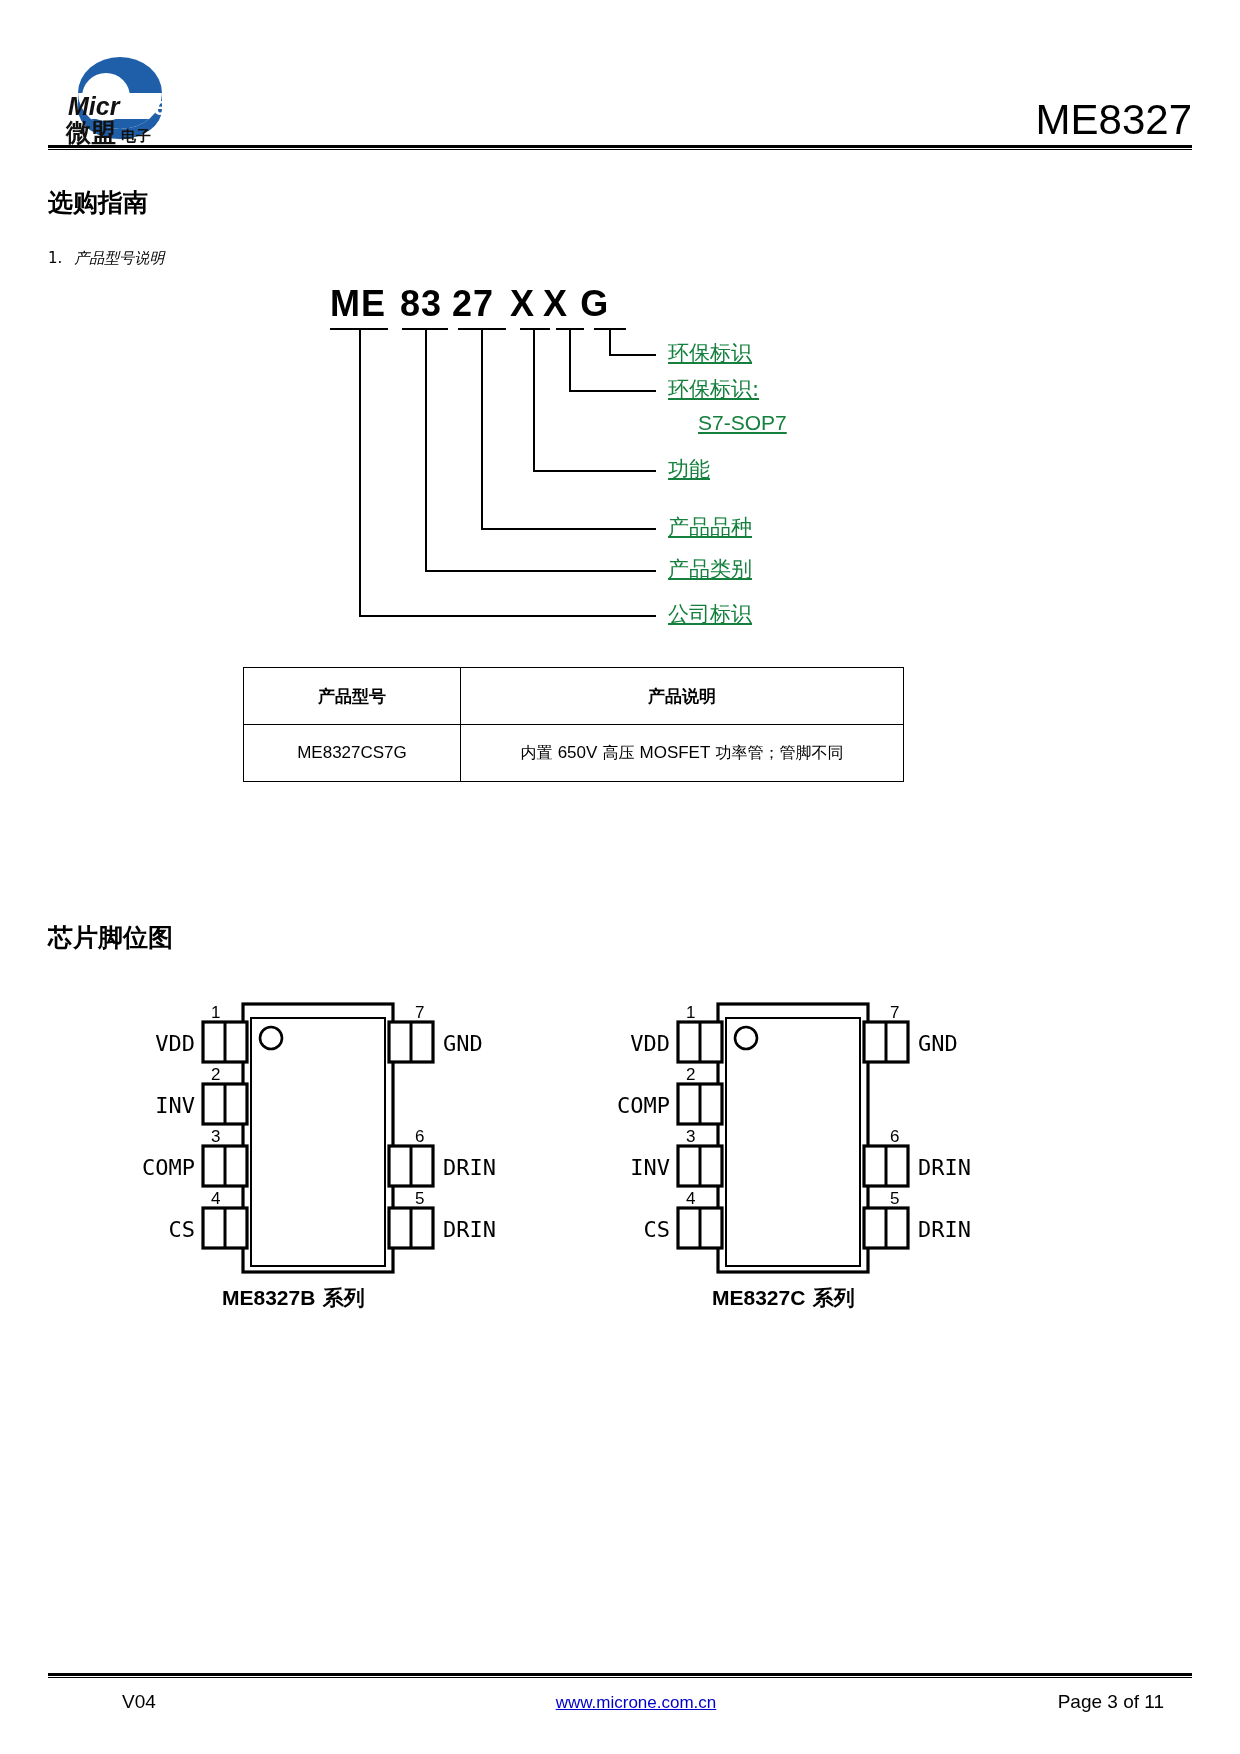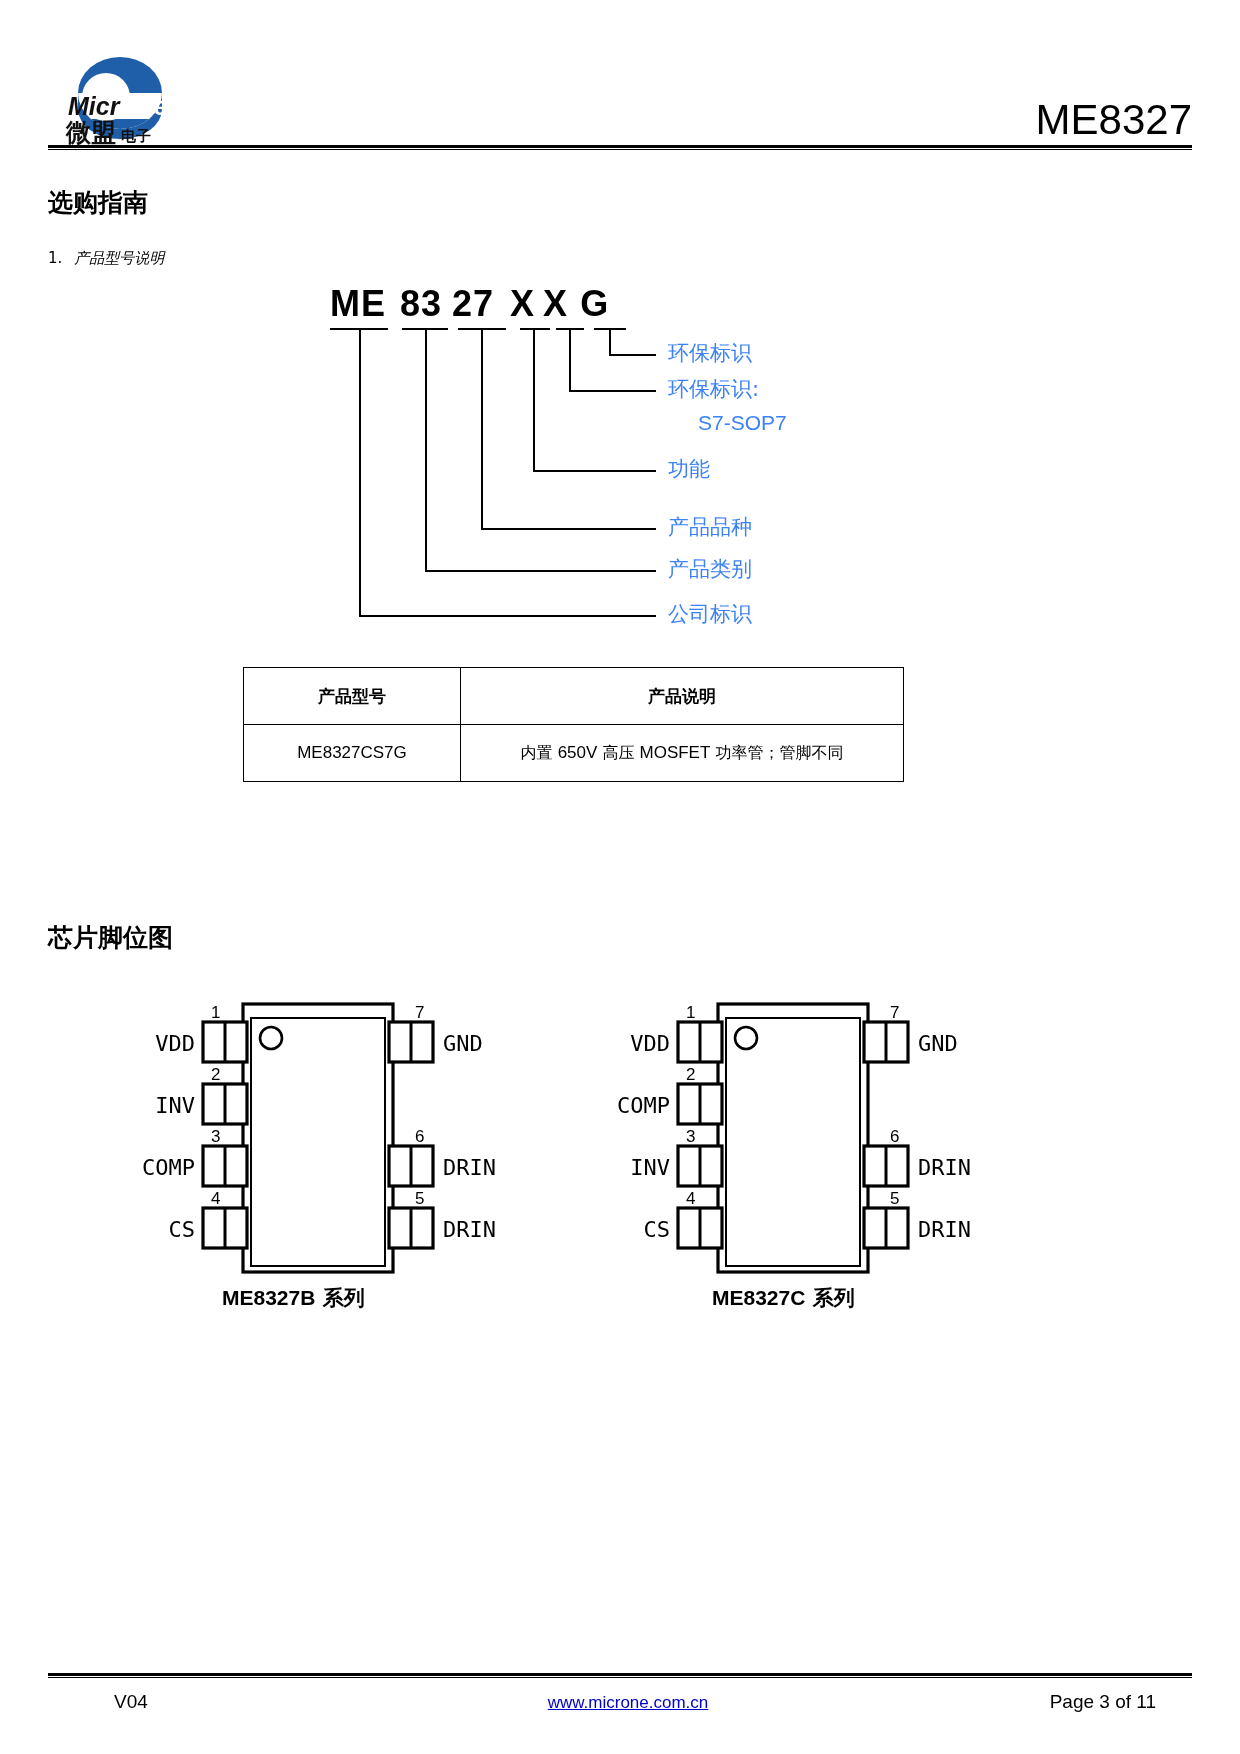--- a/index.html
+++ b/index.html
@@ -112,21 +112,22 @@
     position: absolute;
     left: 0;
     top: 0;
   }
   .pn-label {
     position: absolute;
     font-family: "DejaVu Sans", "Liberation Sans", sans-serif;
     font-size: 21px;
     font-weight: 400;
     white-space: nowrap;
-    color: #3b82f6;
+    color: #15803d;
+    text-decoration: underline;
   }
   .pn-label.sub {
     font-family: "Liberation Sans", sans-serif;
     font-size: 21px;
   }
 
   
   .order-table {
     position: absolute;
     left: 243px;
@@ -207,21 +208,21 @@
     left: 48px;
     top: 1634px;
     width: 1144px;
     height: 5px;
     border-top: 3px solid #000;
     border-bottom: 1px solid #000;
     box-sizing: border-box;
   }
   .footer {
     position: absolute;
-    left: 56px;
+    left: 64px;
     top: 1652px;
     width: 1144px;
     height: 34px;
     font-family: "Liberation Sans", sans-serif;
     font-size: 19px;
   }
   .footer .fl { position: absolute; left: 58px; top: 0; }
   .footer .fc {
     position: absolute; left: 0; right: 0; top: 2px;
     text-align: center;

